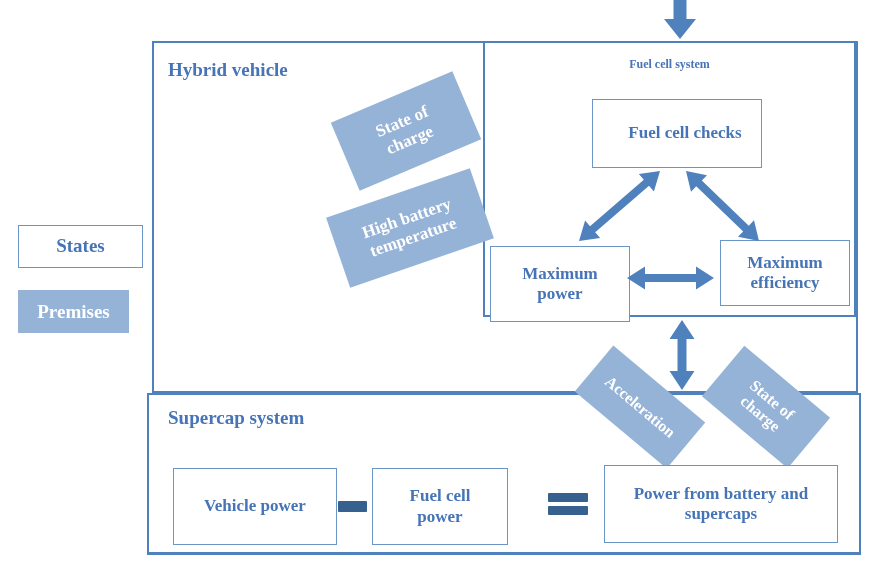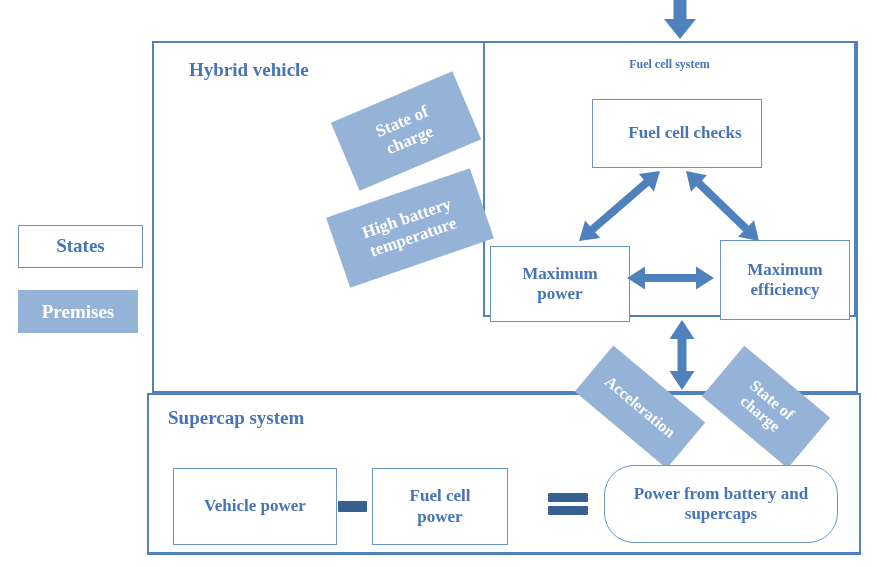--- a/index.html
+++ b/index.html
@@ -31,28 +31,28 @@
 </style>
 </head>
 <body>
 
 <div class="canvas">
 
   <div class="abs container-box" style="left:152px;top:41px;width:706px;height:352px;"></div>
   <div class="abs container-box" style="left:147px;top:393px;width:714px;height:162px;border-bottom-width:3px;"></div>
   <div class="abs container-box" style="left:483px;top:41px;width:373px;height:276px;"></div>
 
-  <div class="abs hdr" style="left:168px;top:60px;margin-left:21px;">Hybrid vehicle</div>
+  <div class="abs hdr" style="left:168px;top:60px;">Hybrid vehicle</div>
   <div class="abs hdr" style="left:483px;top:58px;width:373px;text-align:center;font-size:12px;">Fuel cell system</div>
   <div class="abs hdr" style="left:168px;top:408px;">Supercap system</div>
 
   <div class="abs state legend-label" style="left:18px;top:225px;width:125px;height:43px;">
     <span>States</span>
   </div>
-  <div class="abs premise legend-label" style="left:18px;top:290px;width:120px;height:43px;">
+  <div class="abs premise legend-label" style="left:18px;top:290px;width:111px;height:43px;">
     <span>Premises</span>
   </div>
 
   <div class="abs premise" style="left:340px;top:94px;width:132px;height:74px;padding:0 18px;transform:rotate(-23deg);font-size:17px;">
     <span>State of charge</span>
   </div>
   <div class="abs premise" style="left:334px;top:191px;width:152px;height:74px;padding:0 8px;transform:rotate(-19deg);font-size:17px;">
     <span>High battery temperature</span>
   </div>
   <div class="abs premise" style="left:580px;top:377px;width:120px;height:60px;transform:rotate(40deg);">
@@ -61,30 +61,30 @@
   <div class="abs premise" style="left:710px;top:374px;width:112px;height:66px;padding:0 12px;transform:rotate(40deg);">
     <span>State of charge</span>
   </div>
 
   <div class="abs state" style="left:592px;top:99px;width:170px;height:69px;padding-left:16px;">
     <span>Fuel cell checks</span>
   </div>
   <div class="abs state" style="left:490px;top:240px;width:140px;height:76px;padding:0 10px;margin-top:6px;">
     <span>Maximum power</span>
   </div>
-  <div class="abs state" style="left:720px;top:240px;width:130px;height:80px;padding:0 8px;">
+  <div class="abs state" style="left:720px;top:240px;width:130px;height:66px;padding:0 8px;">
     <span>Maximum efficiency</span>
   </div>
   <div class="abs state" style="left:173px;top:468px;width:164px;height:77px;">
     <span>Vehicle power</span>
   </div>
   <div class="abs state" style="left:372px;top:468px;width:136px;height:77px;padding:0 25px;">
     <span>Fuel cell power</span>
   </div>
-  <div class="abs state" style="left:604px;top:465px;width:234px;height:78px;padding:0 24px;border-radius:30px;">
+  <div class="abs state" style="left:604px;top:465px;width:234px;height:78px;padding:0 24px;">
     <span>Power from battery and supercaps</span>
   </div>
 
   <div class="abs" style="left:338px;top:495px;width:29px;height:22px;z-index:4;" role="img" aria-label="−">
     <div class="bar" style="left:0;top:6px;width:29px;height:11px;"></div>
   </div>
   <div class="abs" style="left:548px;top:493px;width:40px;height:24px;z-index:4;" role="img" aria-label="=">
     <div class="bar" style="left:0;top:0;width:40px;height:9px;"></div>
     <div class="bar" style="left:0;top:13px;width:40px;height:9px;"></div>
   </div>

